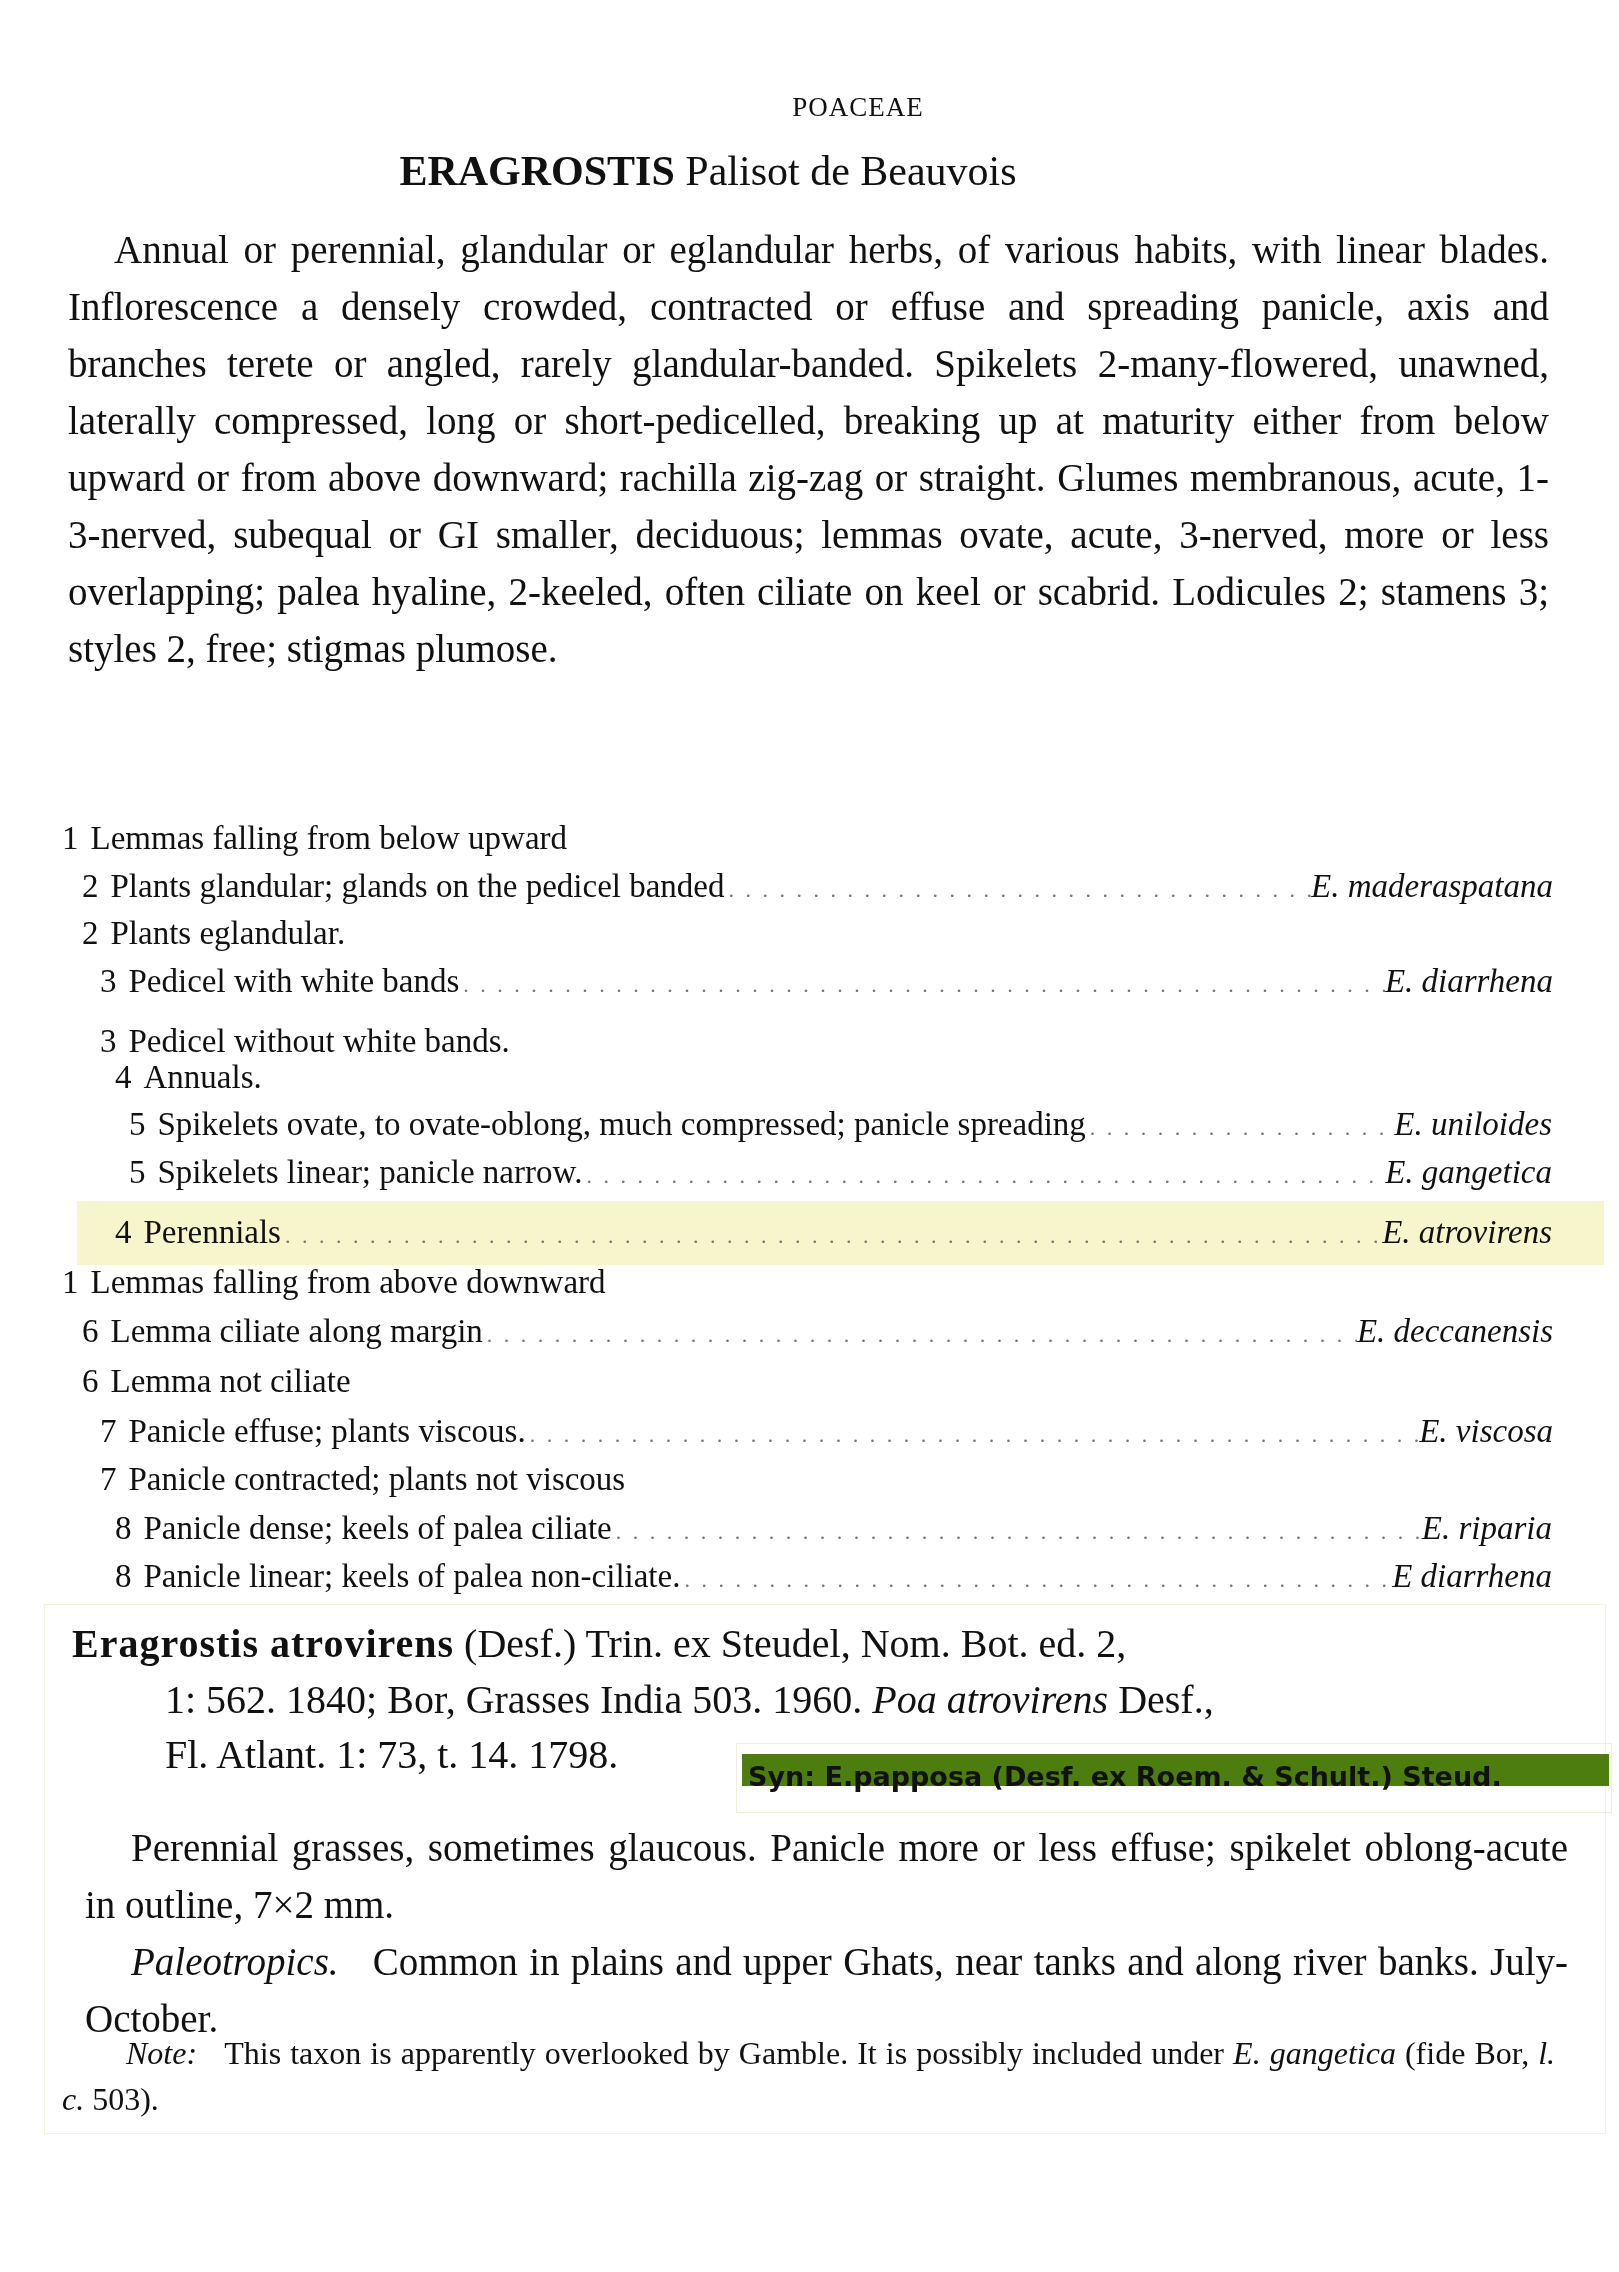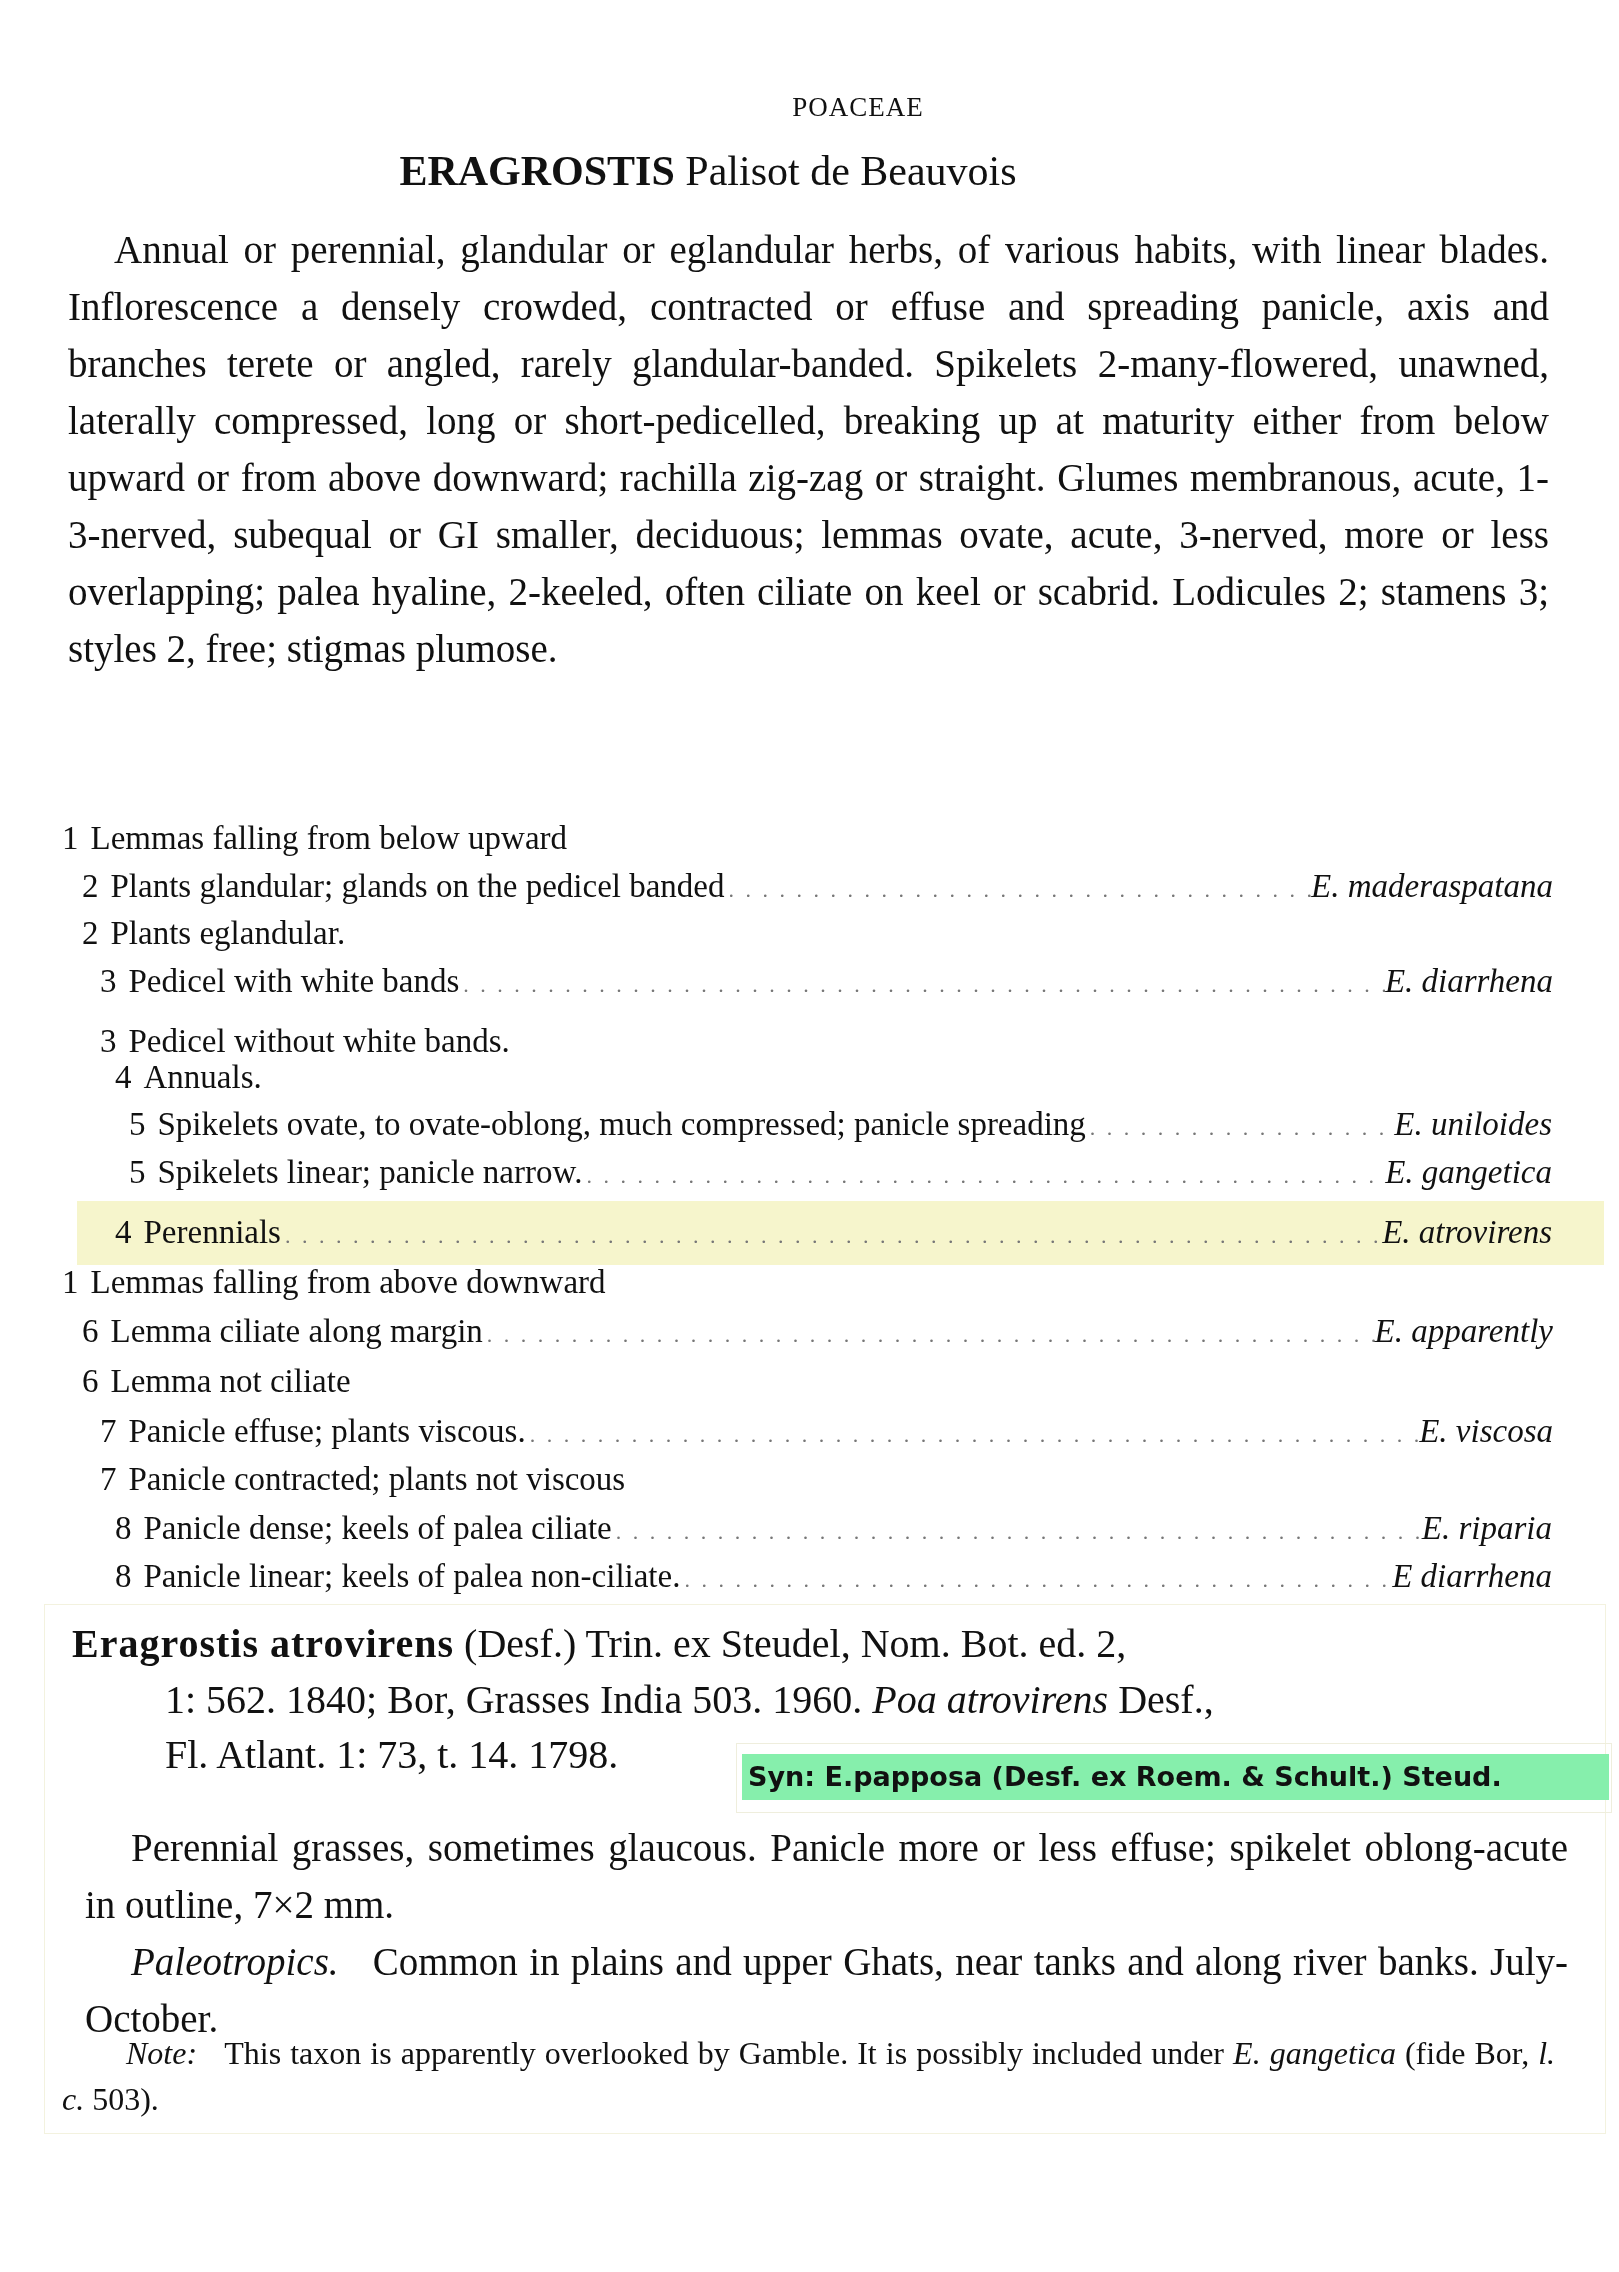--- a/index.html
+++ b/index.html
@@ -92,22 +92,22 @@
       top: 1743px;
       width: 874px;
       height: 68px;
       border: 1px solid #efeedd;
     }
     .syn-badge {
       position: absolute;
       left: 742px;
       top: 1754px;
       width: 867px;
-      height: 46px;
-      background: #86efac;
+      height: 32px;
+      background: #4d7c0f;
       font-family: "DejaVu Sans", "Liberation Sans", sans-serif;
       font-weight: bold;
       font-size: 27px;
       line-height: 45px;
       padding-left: 6px;
       box-sizing: border-box;
       white-space: nowrap;
       color: #111111;
     }
 
@@ -194,21 +194,21 @@
       <span class="key-taxon">E. atrovirens</span>
     </div>
     <div class="key-line" style="top: 1258px; left: 62px; width: 1491px;">
       <span class="key-num">1</span>
       <span style="white-space: nowrap;">Lemmas falling from above downward</span>
     </div>
     <div class="key-line" style="top: 1307px; left: 82px; width: 1471px;">
       <span class="key-num">6</span>
       <span style="white-space: nowrap;">Lemma ciliate along margin</span>
       <span class="key-lead">. . . . . . . . . . . . . . . . . . . . . . . . . . . . . . . . . . . . . . . . . . . . . . . . . . . . . . . . . . . . . . . . . . . . . . . . . . . . . . . . .</span>
-      <span class="key-taxon">E. apparently</span>
+      <span class="key-taxon">E. deccanensis</span>
     </div>
     <div class="key-line" style="top: 1357px; left: 82px; width: 1471px;">
       <span class="key-num">6</span>
       <span style="white-space: nowrap;">Lemma not ciliate</span>
     </div>
     <div class="key-line" style="top: 1407px; left: 100px; width: 1453px;">
       <span class="key-num">7</span>
       <span style="white-space: nowrap;">Panicle effuse; plants viscous.</span>
       <span class="key-lead">. . . . . . . . . . . . . . . . . . . . . . . . . . . . . . . . . . . . . . . . . . . . . . . . . . . . . . . . . . . . . . . . . . . . . . . . . . . . . . . . .</span>
       <span class="key-taxon">E. viscosa</span>

